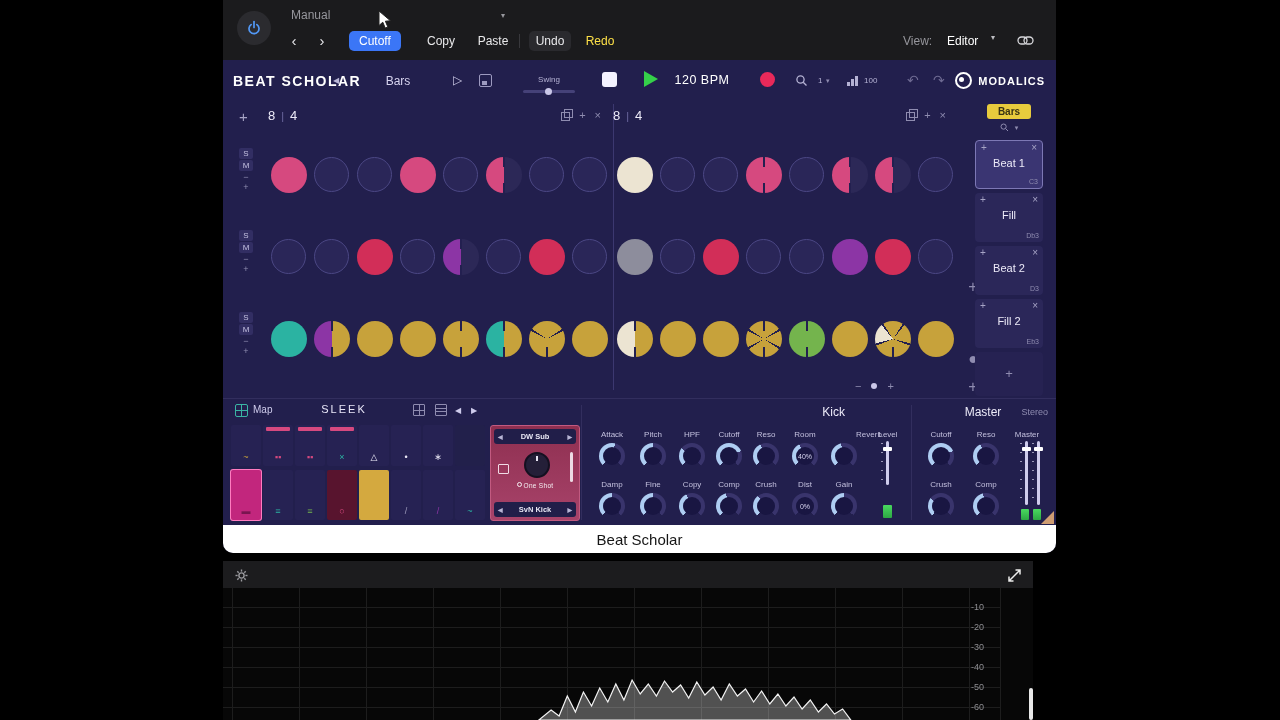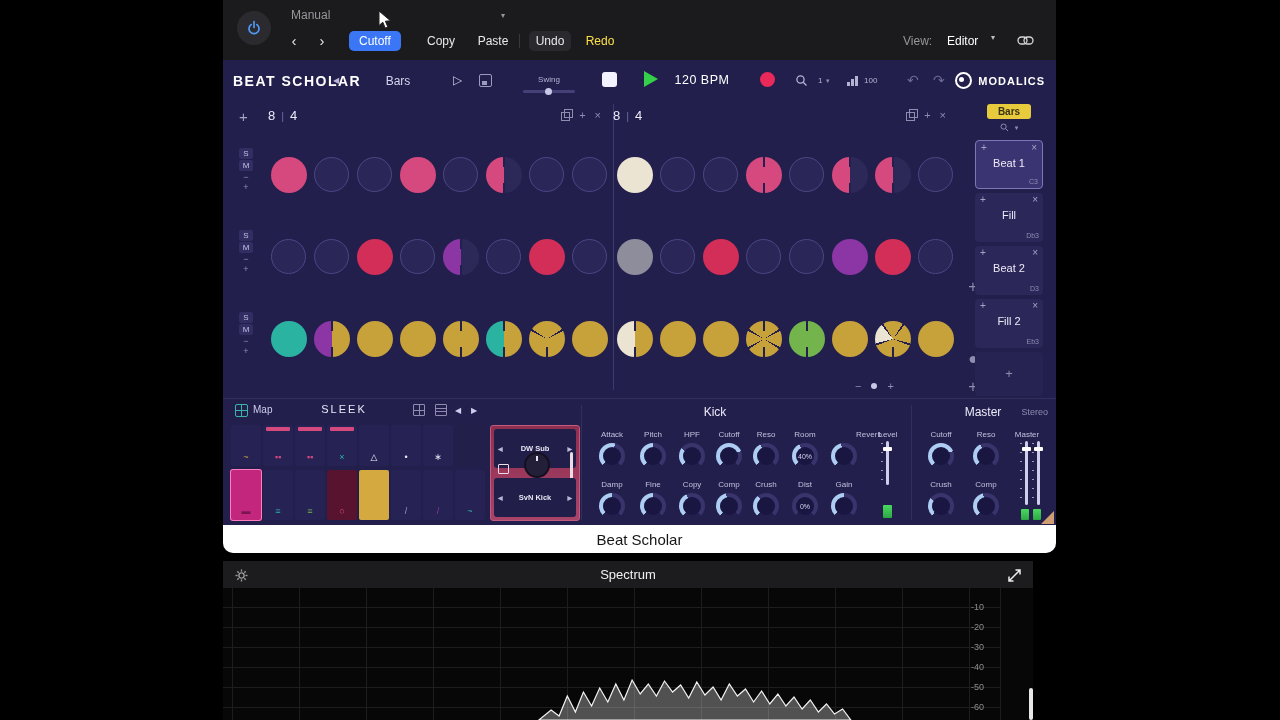--- a/index.html
+++ b/index.html
@@ -112,33 +112,33 @@
   .knext{left:248px;top:4px;font-size:8px;color:#cfccec}
   .padgrid{left:8px;top:26px;width:256px;height:96px}
   .pad{position:absolute;width:30px;border-radius:2px}
   .pad.padsel{box-shadow:0 0 0 1px #ff7cc0}
   .pad .strip{position:absolute;top:2px;left:3px;right:3px;height:4px;border-radius:1px}
   .pad-ic{position:absolute;bottom:4px;left:0;right:0;text-align:center;font-size:9px}
   .sedit{left:267px;top:26px;width:90px;height:96px;background:linear-gradient(#8e2f50,#a8436a);
     border:1px solid #c25a80;border-radius:3px;box-sizing:border-box}
   .sedit>*{position:absolute}
   .spill{left:3px;right:3px;height:15px;background:#211e49;border-radius:3px;display:flex;
-    align-items:center;justify-content:space-between;padding:12px 4px;font-size:7.5px;font-weight:bold;color:#e8e6f4}
+    align-items:center;justify-content:space-between;padding:0 4px;font-size:7.5px;font-weight:bold;color:#e8e6f4}
   .spill.top{top:3px}
   .spill.bot{bottom:3px}
   .sarrow{font-size:6px;color:#b9b6d6}
   .swave{left:7px;top:38px;width:9px;height:8px;border:1px solid #f0dce6;border-radius:1px}
   .sknob{left:33px;top:26px;width:22px;height:22px;border-radius:50%;background:#241f38;border:2px solid #141020}
   .sknob::after{content:"";position:absolute;left:50%;top:2px;width:2px;height:5px;background:#e8e6f4;margin-left:-1px}
   .svslider{right:6px;top:26px;width:3px;height:30px;background:#ecdae4;border-radius:2px}
   .smode{left:0;right:0;top:56px;text-align:center;font-size:6.5px;color:#f5eef2;letter-spacing:.3px}
   .smode .dot{display:inline-block;width:3px;height:3px;border-radius:50%;border:1px solid #f5eef2;margin-right:2px;vertical-align:1px}
   .kick{left:362px;top:0;width:328px;height:127px}
   .kick>*,.master>*{position:absolute}
-  .ktitle{left:0;top:6px;width:260px;text-align:center;font-size:12px;color:#eceaf8}
+  .ktitle{left:0;top:6px;width:260px;text-align:right;font-size:12px;color:#eceaf8}
   .klabel{position:absolute;width:40px;text-align:center;font-size:8px;color:#c2bfdd}
   .knob{position:absolute;width:26px;height:26px;border-radius:50%}
   .knob i{position:absolute;inset:4px;background:#191642;border-radius:50%;display:flex;
     align-items:center;justify-content:center;font-size:7px;color:#d8d5f0}
   .klv-label{left:285px;top:31px;width:36px;text-align:center;font-size:8px;color:#c2bfdd}
   .fader{position:absolute;width:3px;background:#cfccec;border-radius:2px}
   .fader::before{content:"";position:absolute;left:-5px;top:2px;bottom:2px;width:2px;
     background:repeating-linear-gradient(#9a97b8 0 1px,transparent 1px 9px)}
   .fader .handle{position:absolute;left:-3px;width:9px;height:4px;background:#fff;border-radius:1px;top:6px}
   .meter{position:absolute;width:9px;height:13px;background:linear-gradient(#49d95f,#2da844);border-radius:1px}
@@ -563,21 +563,20 @@
             <line x1="6.5" y1="10.4" x2="6.5" y2="12.5"></line>
             <line x1="0.5" y1="6.5" x2="2.6" y2="6.5"></line>
             <line x1="10.4" y1="6.5" x2="12.5" y2="6.5"></line>
             <line x1="2.3" y1="2.3" x2="3.7" y2="3.7"></line>
             <line x1="9.3" y1="9.3" x2="10.7" y2="10.7"></line>
             <line x1="2.3" y1="10.7" x2="3.7" y2="9.3"></line>
             <line x1="9.3" y1="3.7" x2="10.7" y2="2.3"></line>
           </g>
         </svg>
     </span>
-    <span class="spec-title">Spectrum</span>
     <span class="expandico">
       <svg width="13" height="13">
           <path d="M7.5 1 H12 V5.5 M12 1 L1 12 M1 7.5 V12 H5.5" stroke="#ececec" stroke-width="1.5" fill="none"></path>
         </svg>
     </span>
   </div>
   <div class="spec-graph">
       <i class="gv" style="left: 9px;"></i>
       <i class="gv" style="left: 76px;"></i>
       <i class="gv" style="left: 143px;"></i>

